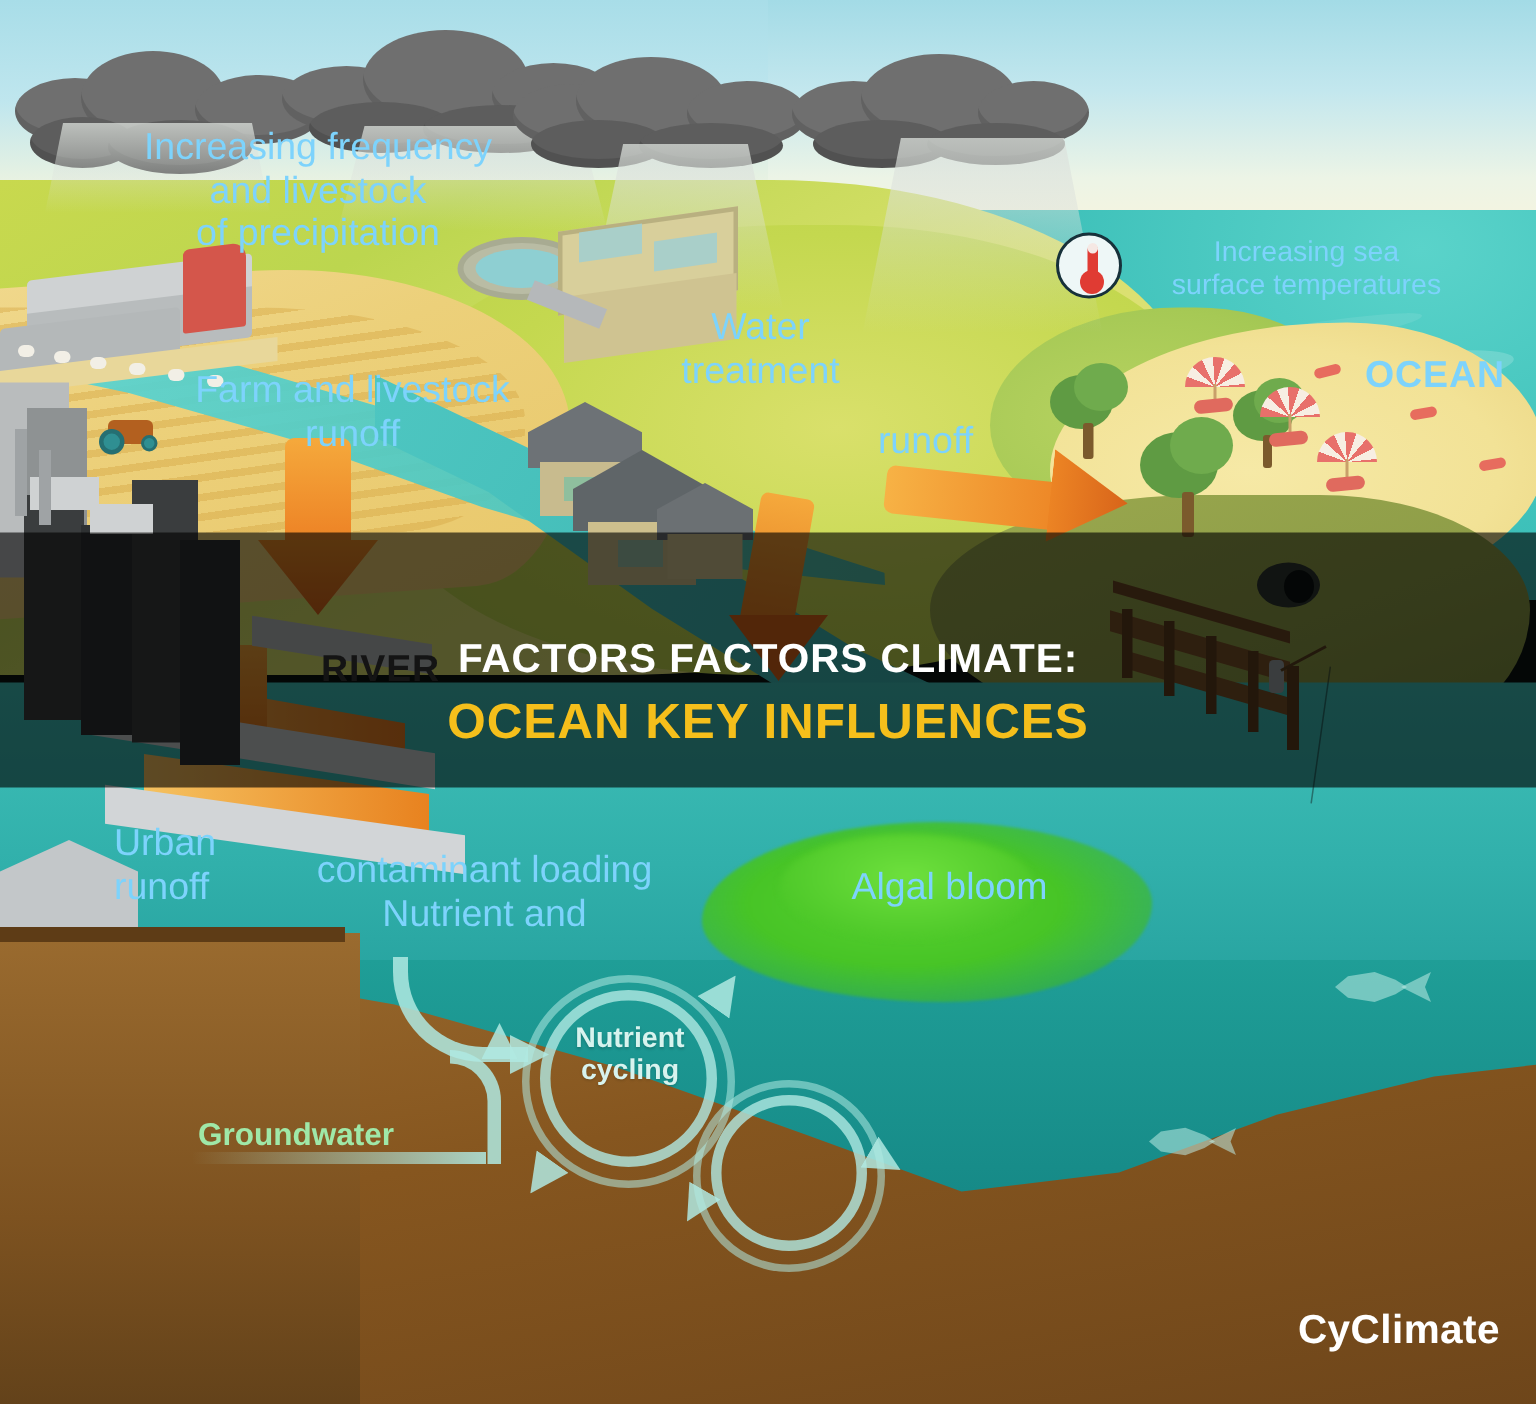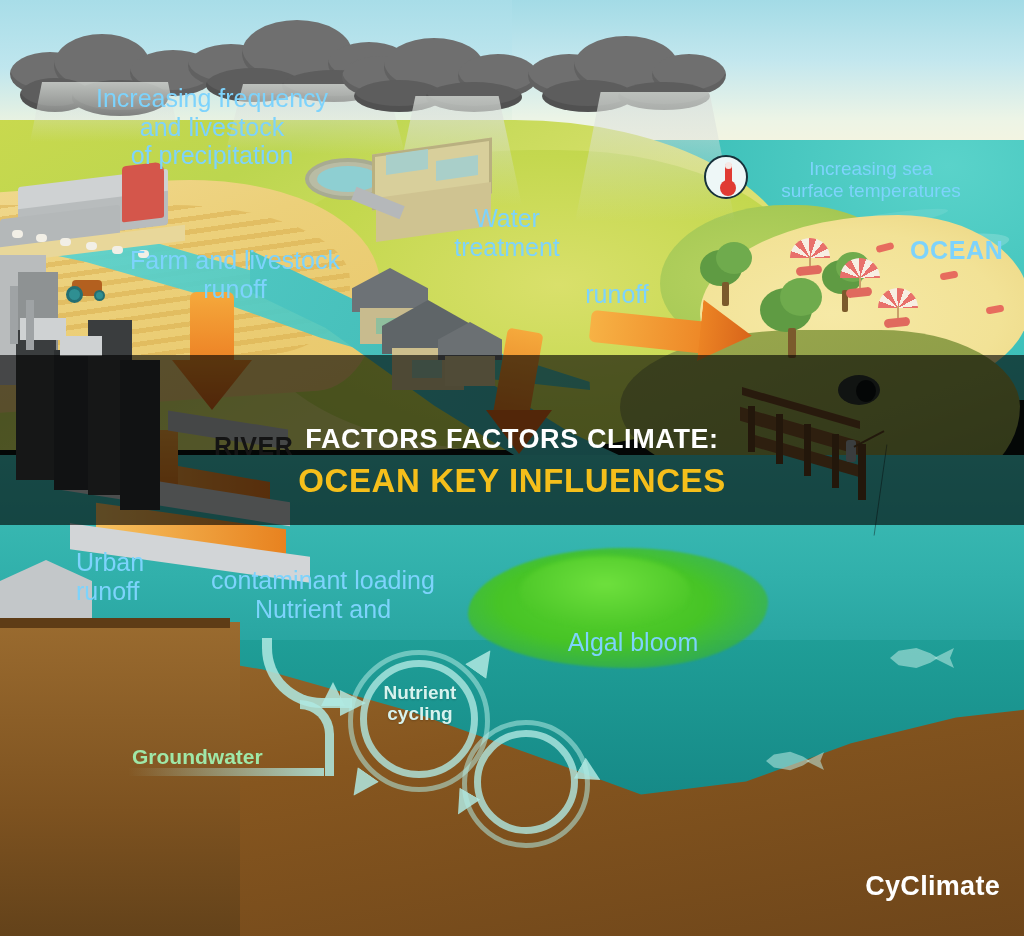--- a/index.html
+++ b/index.html
@@ -421,21 +421,21 @@
   <div class="lbl" style="left:76px;top:548px;width:110px;font-size:25px;text-align:left;">
     <div>Urban</div>
     <div>runoff</div>
   </div>
 
   <div class="lbl" style="left:170px;top:566px;width:306px;font-size:25px;">
     <div>contaminant loading</div>
     <div>Nutrient and</div>
   </div>
 
-  <div class="lbl" style="left:530px;top:628px;width:206px;font-size:25px;">Algal bloom</div>
+  <div class="lbl" style="left:530px;top:577px;width:206px;font-size:25px;">Algal bloom</div>
 
   <div class="lbl ltgreen" style="left:132px;top:745px;width:180px;font-size:21px;text-align:left;">Groundwater</div>
 
   <div class="cyc-label" style="left:366px;top:682px;width:108px;">
     <div>Nutrient</div>
     <div>cycling</div>
   </div>
 
 
   <div id="watermark">CyClimate</div>

